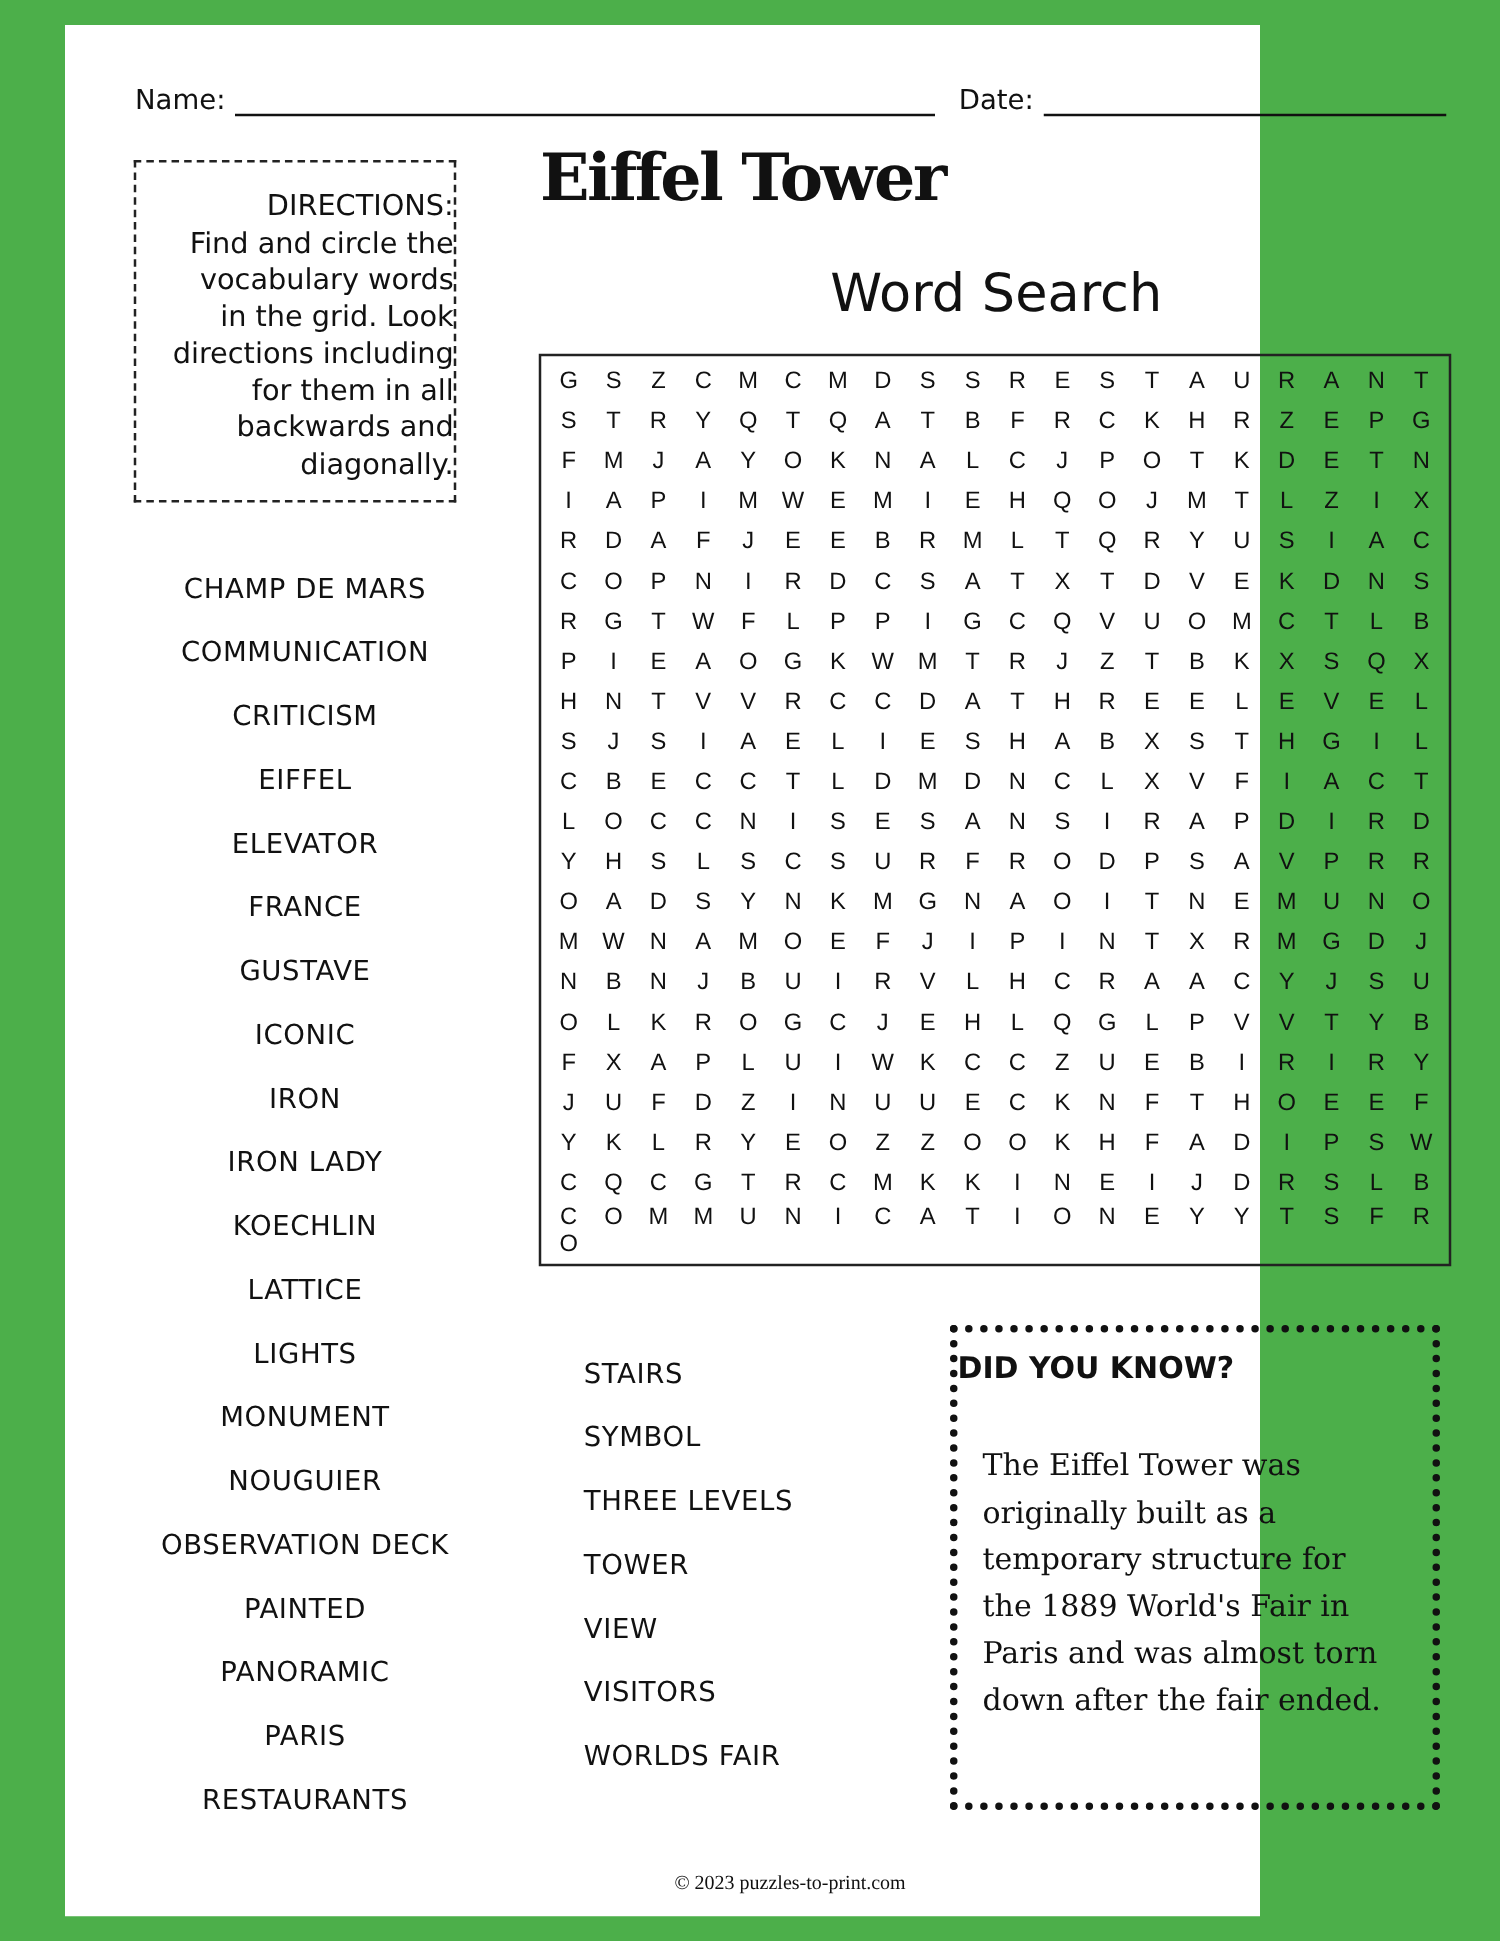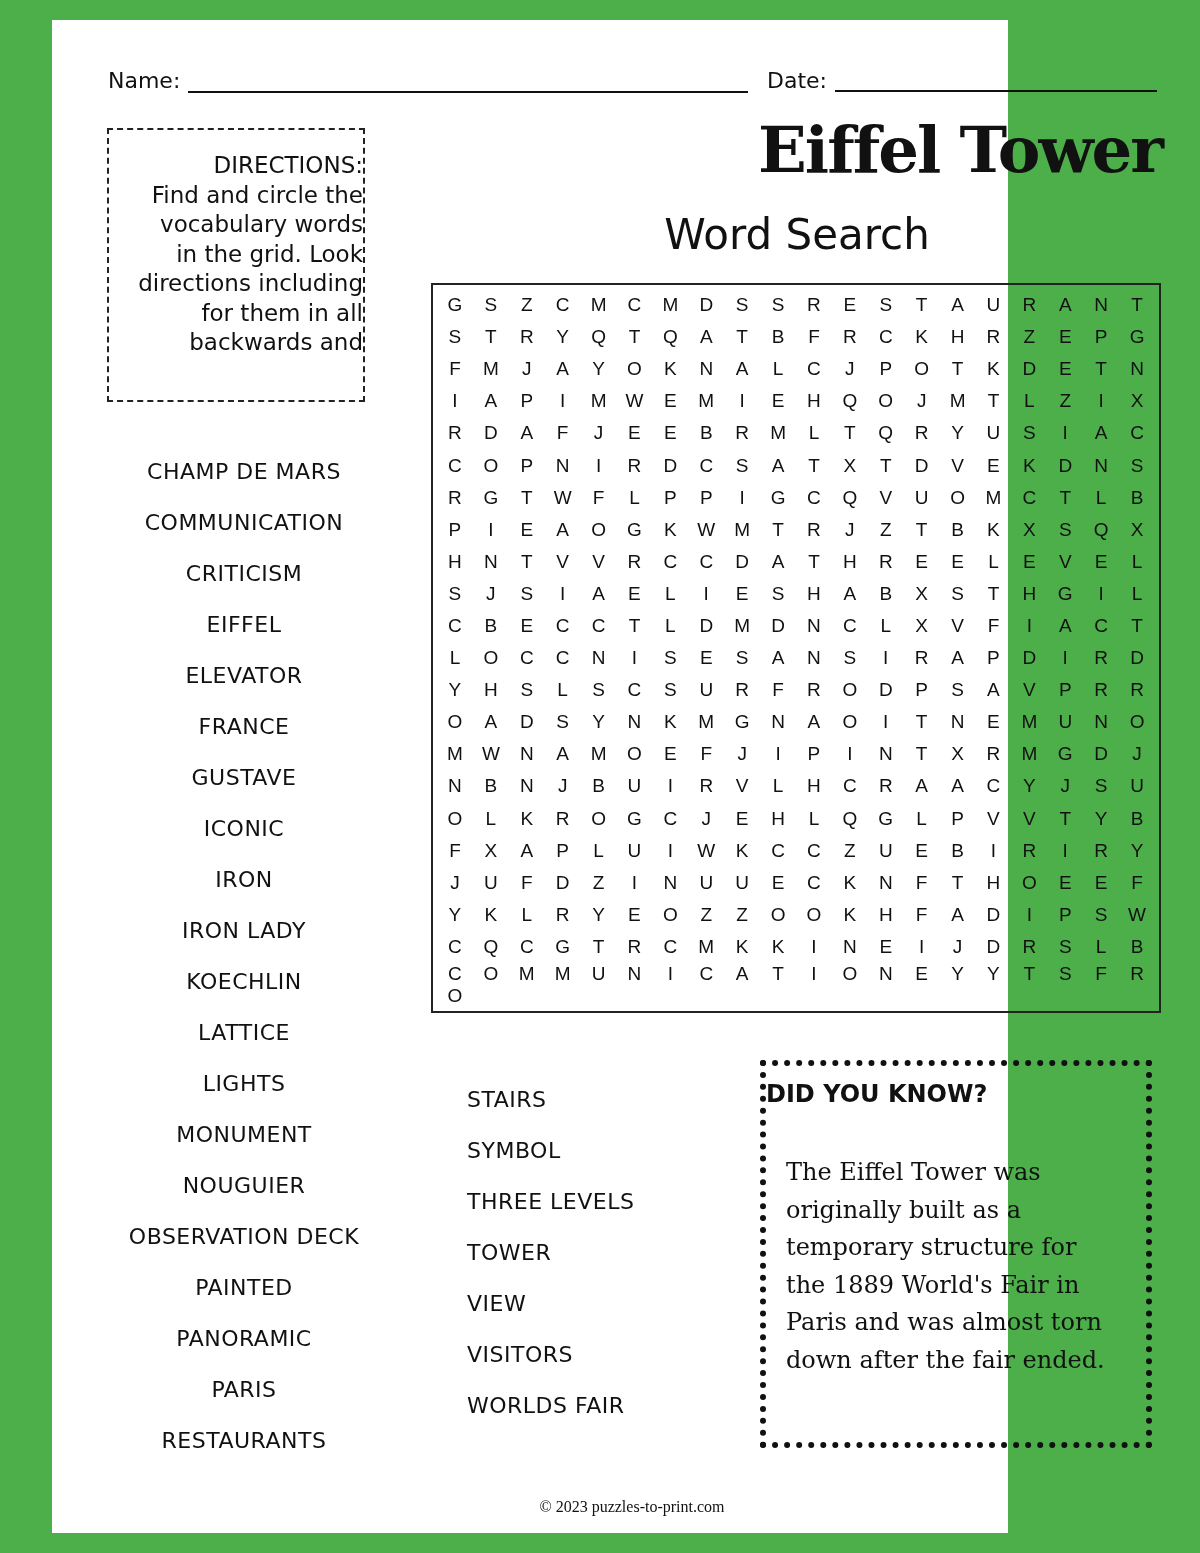--- a/index.html
+++ b/index.html
@@ -19,39 +19,39 @@
       margin-left: 24px;
     }
     .name-row {
       position: absolute; left: 56px; top: 48px;
       font-size: 22px; display: flex; align-items: flex-end;
     }
     .line { display: inline-block; border-bottom: 2px solid #111; height: 22px; margin-left: 8px; }
     .name-line { width: 560px; }
     .date-row {
       position: absolute; left: 715px; top: 48px;
-      font-size: 22px; display: flex; align-items: flex-start;
+      font-size: 22px; display: flex; align-items: center;
     }
     .date-line { width: 322px; }
 
     .directions {
       position: absolute; left: 55px; top: 108px;
       width: 258px; height: 274px;
       border: 2px dashed #222;
       box-sizing: border-box;
       text-align: right;
       font-size: 23px; line-height: 29.5px;
       padding-top: 21px;
     }
 
     .title {
       position: absolute; left: 380px; top: 92px; width: 730px;
-      text-align: right;
+      text-align: left;
       font-family: "DejaVu Serif", serif;
-      font-weight: 900; font-size: 64px; letter-spacing: -2px;
+      font-weight: 900; font-size: 52px; letter-spacing: -2px;
     }
     .subtitle {
       position: absolute; left: 380px; top: 190px; width: 730px;
       text-align: center;
       font-size: 42px; font-weight: normal;
     }
 
     .grid {
       position: absolute; left: 379px; top: 263px;
       width: 730px; height: 730px;
@@ -118,20 +118,21 @@
   </div>
 
   <div class="directions">
     <div>DIRECTIONS:</div>
     <div>Find and circle the</div>
     <div>vocabulary words</div>
     <div>in the grid.  Look</div>
     <div>directions including</div>
     <div>for them in all</div>
     <div>backwards and</div>
+    <div>diagonally.</div>
   </div>
 
   <div class="title">Eiffel Tower</div>
   <div class="subtitle">Word Search</div>
 
   <div class="grid" id="grid">
       <div class="cell">G</div>
       <div class="cell">S</div>
       <div class="cell">Z</div>
       <div class="cell">C</div>

